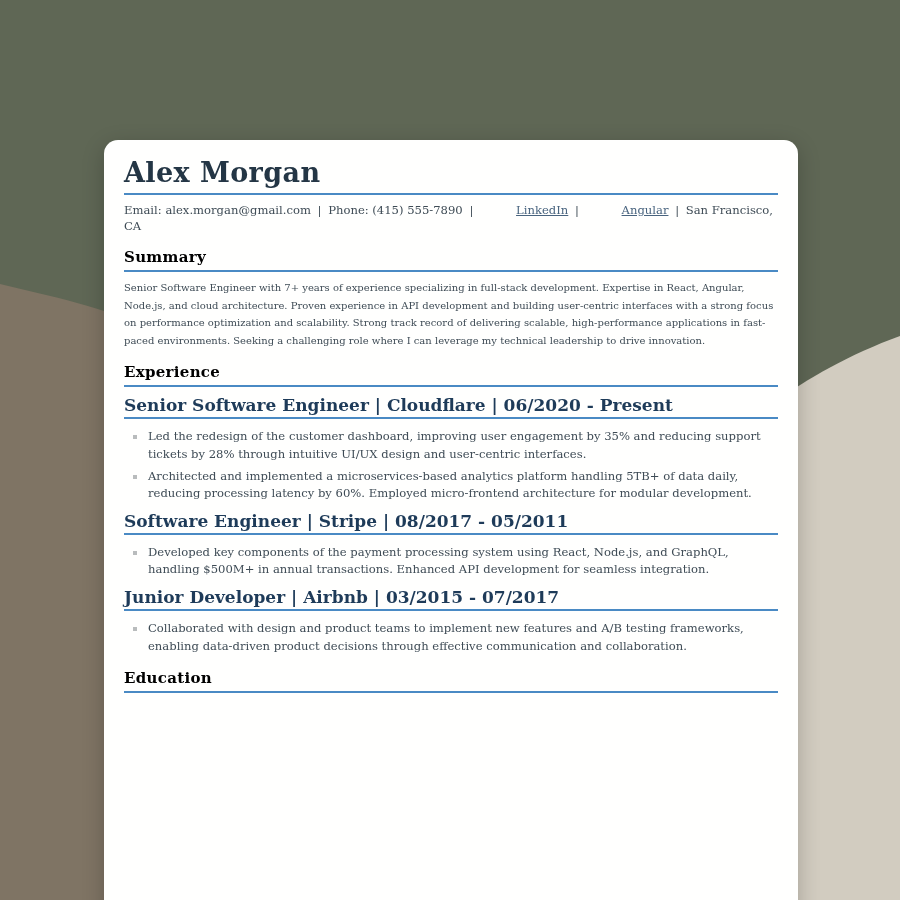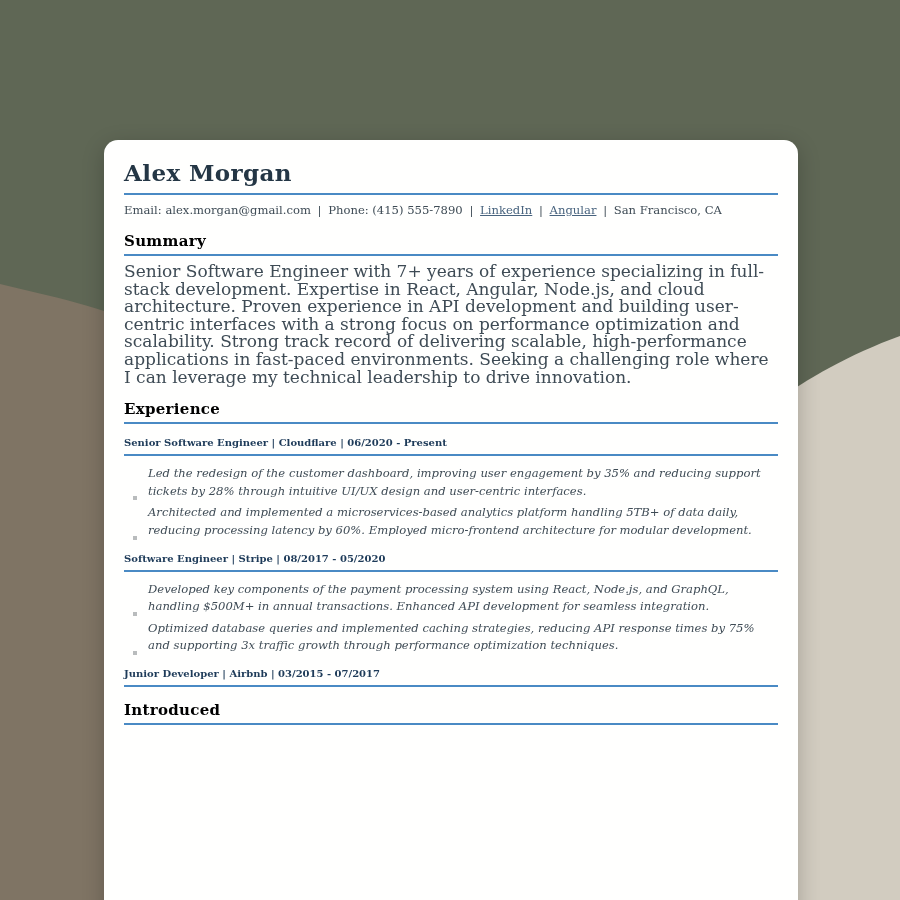--- a/index.html
+++ b/index.html
@@ -18,21 +18,21 @@
     width: 694px;
     min-height: 820px;
     background: #fffffe;
     border-radius: 14px;
     box-shadow: 0 6px 22px rgba(0,0,0,0.22);
     z-index: 1;
     padding: 20px 20px 30px 20px;
     color: #3e4b55;
   }
   .name {
-    font-size: 23px;
+    font-size: 27px;
     font-weight: bold;
     line-height: 26px;
     color: #243645;
     letter-spacing: 0.4px;
   }
   .rule {
     height: 2px;
     background: #4a8ac4;
     border: none;
   }
@@ -41,54 +41,54 @@
     margin-top: 7px;
     font-size: 11.6px;
     line-height: 16px;
     color: #3e4b55;
   }
   .contact-line .sep { margin: 0 3px; }
   .contact-link {
     color: #48637e;
     text-decoration: underline;
     cursor: pointer;
+    margin-left: 36px;
   }
   .section-heading {
     margin-top: 14px;
     font-size: 15px;
     font-weight: bold;
     line-height: 18px;
     color: #000000;
     letter-spacing: 0.3px;
   }
   .rule-section { margin-top: 4px; }
   .summary-text {
     margin-top: 7px;
-    font-size: 17px;
+    font-size: 10px;
     line-height: 17.6px;
     color: #3e4b55;
   }
   .job-title {
     margin-top: 11px;
-    font-size: 10px;
+    font-size: 17px;
     font-weight: bold;
     line-height: 15px;
     color: #1e3b59;
   }
   .rule-job { margin-top: 4px; }
   .bullet-list {
     list-style: none;
     margin-top: 9px;
   }
   .bullet-item {
     display: flex;
-    align-items: flex-end;
+    align-items: flex-start;
     padding-left: 9px;
     margin-bottom: 4px;
-    font-style: italic;
   }
   .bullet-marker {
     flex: 0 0 auto;
     width: 4px; height: 4px;
     background: #b9bcbd;
     margin-top: 7px;
     margin-right: 11px;
   }
   .bullet-text {
     font-size: 11.6px;
@@ -135,34 +135,34 @@
     <li class="bullet-item">
       <span class="bullet-marker"></span>
       <span class="bullet-text">Led the redesign of the customer dashboard, improving user engagement by 35% and reducing support tickets by 28% through intuitive UI/UX design and user-centric interfaces.</span>
     </li>
     <li class="bullet-item">
       <span class="bullet-marker"></span>
       <span class="bullet-text">Architected and implemented a microservices-based analytics platform handling 5TB+ of data daily, reducing processing latency by 60%. Employed micro-frontend architecture for modular development.</span>
     </li>
   </ul>
 
-  <div class="job-title">Software Engineer | Stripe | 08/2017 - 05/2020</div>
+  <div class="job-title">Software Engineer | Stripe | 08/2017 - 05/2011</div>
   <div class="rule rule-job"></div>
   <ul class="bullet-list">
     <li class="bullet-item">
       <span class="bullet-marker"></span>
       <span class="bullet-text">Developed key components of the payment processing system using React, Node.js, and GraphQL, handling $500M+ in annual transactions. Enhanced API development for seamless integration.</span>
     </li>
-    <li class="bullet-item">
-      <span class="bullet-marker"></span>
-      <span class="bullet-text">Optimized database queries and implemented caching strategies, reducing API response times by 75% and supporting 3x traffic growth through performance optimization techniques.</span>
-    </li>
   </ul>
 
   <div class="job-title">Junior Developer | Airbnb | 03/2015 - 07/2017</div>
   <div class="rule rule-job"></div>
   <ul class="bullet-list">
+    <li class="bullet-item">
+      <span class="bullet-marker"></span>
+      <span class="bullet-text">Collaborated with design and product teams to implement new features and A/B testing frameworks, enabling data-driven product decisions through effective communication and collaboration.</span>
+    </li>
   </ul>
 
-  <div class="section-heading">Introduced</div>
+  <div class="section-heading">Education</div>
   <div class="rule rule-section"></div>
 
 </div>
 
 </body></html>

